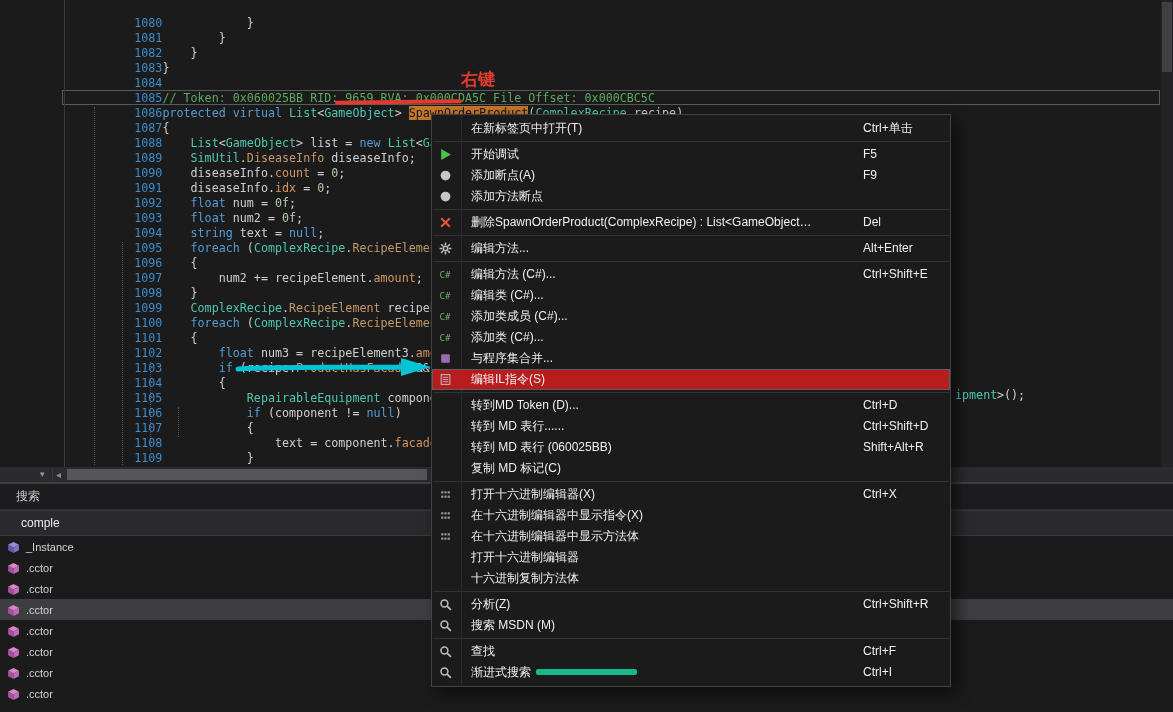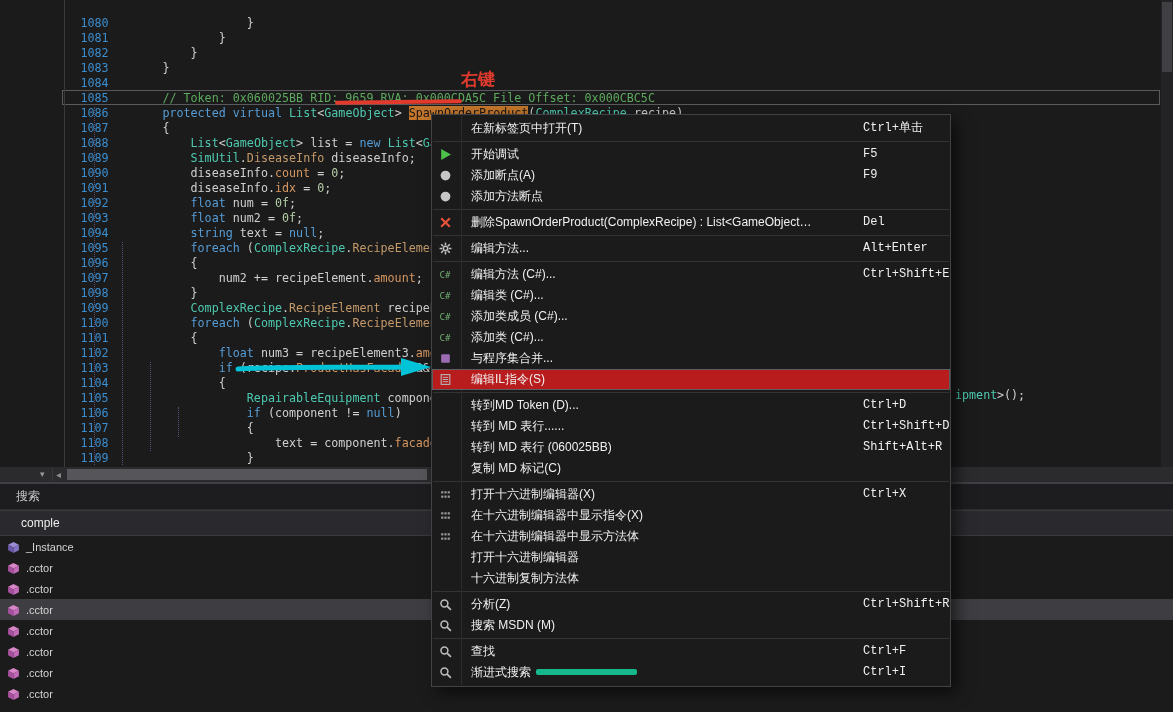--- a/index.html
+++ b/index.html
@@ -3,21 +3,21 @@
 <meta charset="utf-8">
 <style>
   html,body{margin:0;padding:0;background:#141414;}
   #stage{position:relative;width:1173px;height:712px;overflow:hidden;background:#1B1B1B;font-family:"Liberation Sans",sans-serif;}
 
   
   .editor{position:absolute;left:0;top:0;width:1173px;height:467px;background:#1B1B1B;overflow:hidden;}
   .gutter-line{position:absolute;left:64px;top:0;width:1px;height:467px;background:#3A3A3E;}
   .code-lines{position:absolute;left:0;top:1px;width:1173px;font-family:"DejaVu Sans Mono",monospace;font-size:11.7px;}
   .line{position:relative;height:15px;line-height:15px;white-space:pre;}
-  .ln{display:inline-block;width:92px;padding-left:10px;box-sizing:border-box;color:#3B8ED0;}
+  .ln{display:inline-block;width:92px;padding-left:10px;box-sizing:border-box;color:#3B8ED0;text-align:right;}
   .tok-p{color:#CFCFCF}.tok-k{color:#569CD6}.tok-t{color:#4EC9B0}.tok-v{color:#C49A6A}
   .tok-f{color:#D69761}.tok-c{color:#5DA95D}.tok-n{color:#B5CEA8}
   .tok-m{color:#4EC9B0;font-style:italic}
   .tok-hl{background:#C4762B;color:#161616;}
   .abs{position:absolute;top:12px;}
   .cur-line{position:absolute;left:62px;top:90px;width:1098px;height:15px;border:1px solid #5A5A5E;box-sizing:border-box;}
   .guide{position:absolute;width:0;border-left:1px dotted rgba(150,130,210,.5);}
   .g1{left:94px;top:107px;height:358px}.g2{left:122px;top:242px;height:223px}
   .g3{left:150px;top:362px;height:89px}.g4{left:178px;top:407px;height:30px}
   .vscroll{position:absolute;right:0;top:0;width:12px;height:467px;background:#232326;}
@@ -44,21 +44,21 @@
   .result-row .rlabel{color:#D4D4D4;font-size:11px;white-space:nowrap;}
 
   
   .context-menu{position:absolute;left:431px;top:114px;width:520px;background:#1B1B1C;border:1px solid #434346;box-sizing:border-box;padding:3px 0;box-shadow:6px 6px 14px rgba(0,0,0,.55);z-index:50;}
   .menu-gutter{position:absolute;left:29px;top:1px;bottom:1px;width:1px;background:#2B2B2F;}
   .menu-item{position:relative;height:21px;line-height:21px;}
   .menu-item.selected{background:#b91c1c;outline:1px solid #5E5E62;outline-offset:-1px;}
   .mi-icon{position:absolute;left:7px;top:4px;width:13px;height:13px;}
   .mi-icon svg{display:block;}
   .mi-label{position:absolute;left:39px;top:0;color:#F0F0F0;font-size:12px;white-space:nowrap;max-width:385px;overflow:hidden;}
-  .mi-shortcut{position:absolute;left:431px;top:0;color:#F0F0F0;font-size:12px;white-space:nowrap;font-family:Liberation Mono, monospace;}
+  .mi-shortcut{position:absolute;left:431px;top:0;color:#F0F0F0;font-size:12px;white-space:nowrap;}
   .menu-sep{height:1px;background:#333337;margin:2px 1px;}
 
   
   .red-hint{position:absolute;left:461px;top:68px;color:#E23B2E;font-size:17px;font-weight:bold;z-index:60;transform:rotate(-2deg);}
   .red-underline{position:absolute;left:335px;top:100px;width:127px;height:4px;background:#E23B2E;border-radius:2px;z-index:60;transform:rotate(-0.6deg);}
   .arrow-svg{position:absolute;left:233px;top:352px;z-index:60;}
   .green-bar{position:absolute;left:536px;top:669px;width:101px;height:6px;background:#17B78E;border-radius:2px;z-index:60;}
 </style>
 </head>
 <body>

